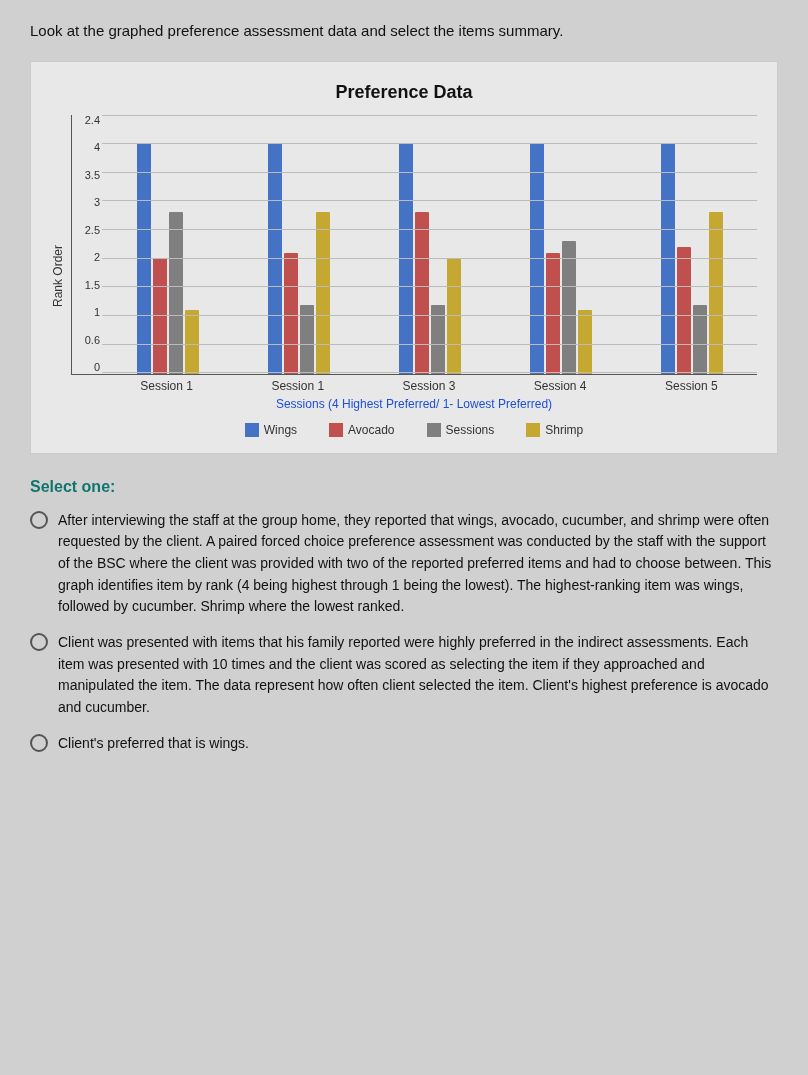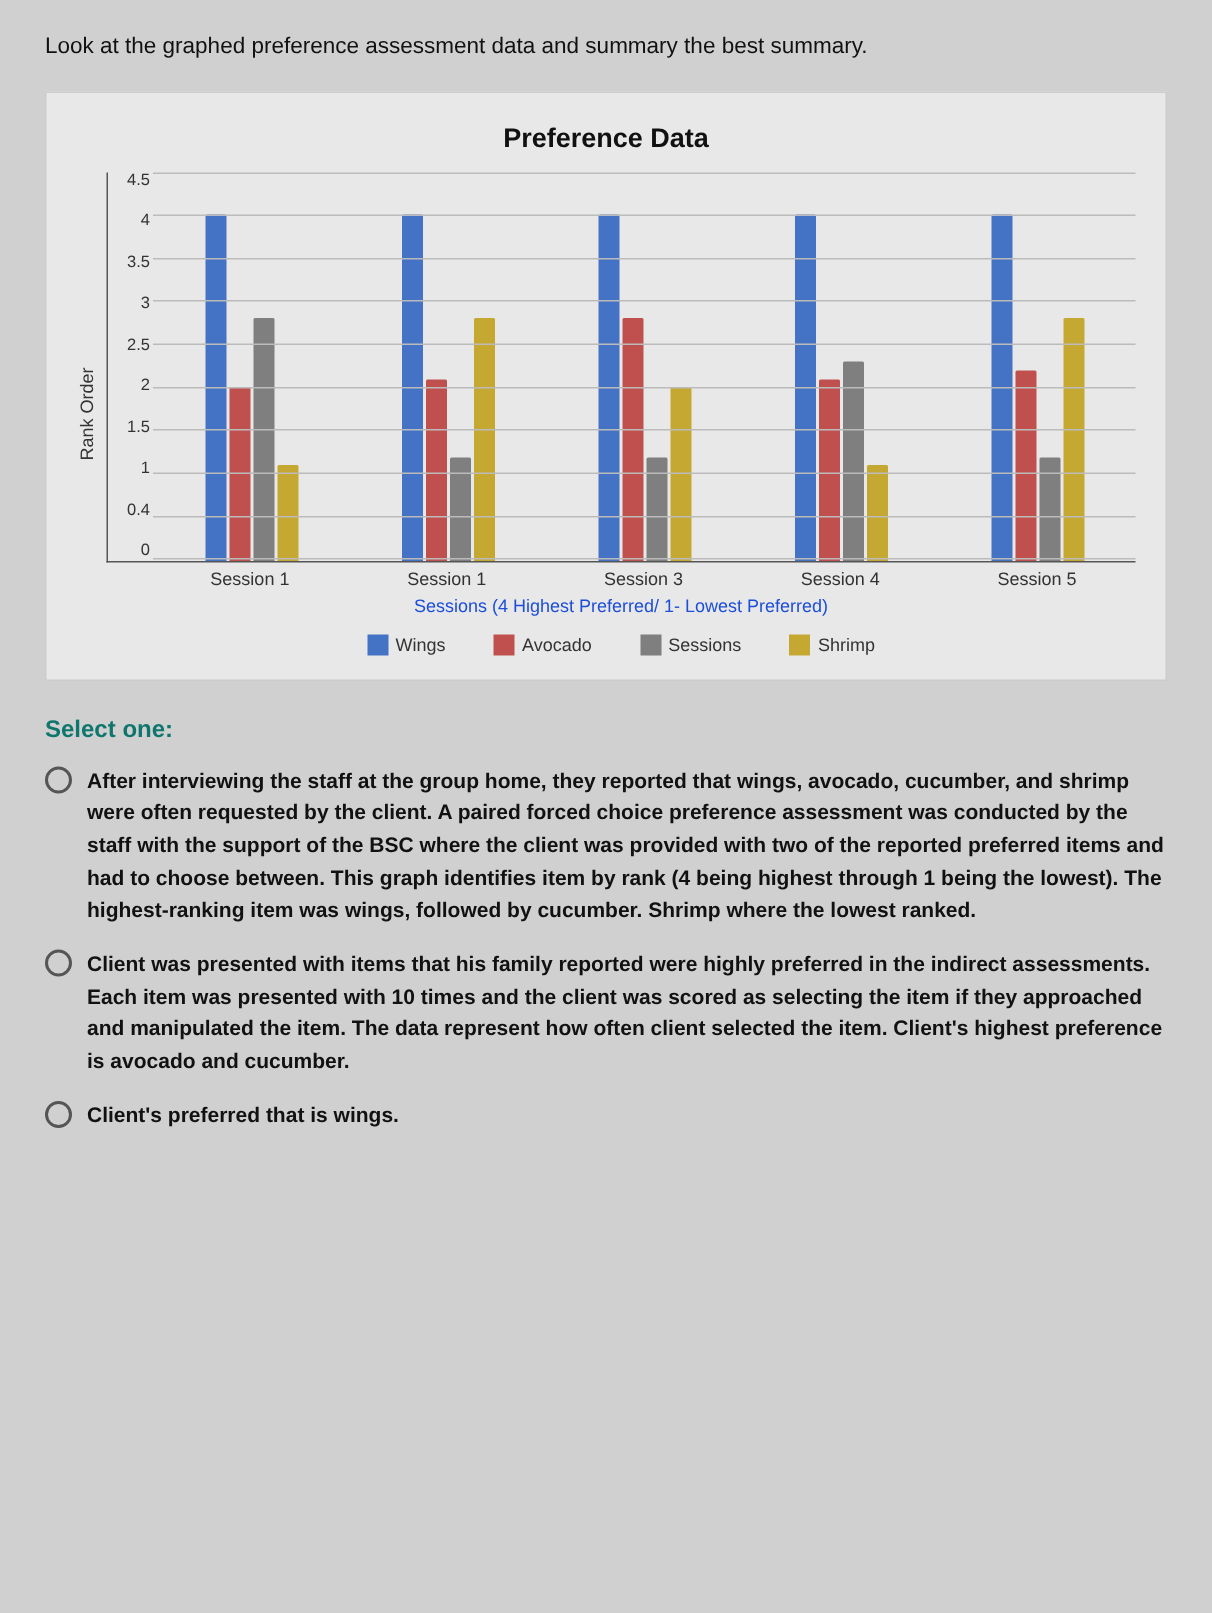--- a/index.html
+++ b/index.html
@@ -158,60 +158,59 @@
     .options {
       display: flex;
       flex-direction: column;
       gap: 14px;
     }
     .option {
       display: flex;
       flex-direction: row;
       align-items: flex-start;
       gap: 10px;
-      font-weight: bold;
     }
     .radio-circle {
       width: 18px;
       height: 18px;
       border-radius: 50%;
       border: 2px solid #555;
       flex-shrink: 0;
       margin-top: 1px;
       background: transparent;
       display: inline-block;
     }
     .option-text {
       font-size: 14px;
       line-height: 1.55;
       color: #111;
     }
   </style>
 </head>
 <body>
 
-<p class="instructions">Look at the graphed preference assessment data and summary the best summary.</p>
+<p class="instructions">Look at the graphed preference assessment data and select the items summary.</p>
 
 <div class="chart-container">
   <div class="chart-title">Preference Data</div>
   <div class="chart-area">
     <div class="y-axis-label">Rank Order</div>
     <div class="chart-inner">
       <div class="chart-grid">
         <div class="y-tick-labels">
           <span class="y-tick-label">0</span>
-          <span class="y-tick-label">0.4</span>
+          <span class="y-tick-label">0.6</span>
           <span class="y-tick-label">1</span>
           <span class="y-tick-label">1.5</span>
           <span class="y-tick-label">2</span>
           <span class="y-tick-label">2.5</span>
           <span class="y-tick-label">3</span>
           <span class="y-tick-label">3.5</span>
           <span class="y-tick-label">4</span>
-          <span class="y-tick-label">4.5</span>
+          <span class="y-tick-label">2.4</span>
         </div>
         <div class="grid-lines">
           <div class="grid-line"></div>
           <div class="grid-line"></div>
           <div class="grid-line"></div>
           <div class="grid-line"></div>
           <div class="grid-line"></div>
           <div class="grid-line"></div>
           <div class="grid-line"></div>
           <div class="grid-line"></div>

